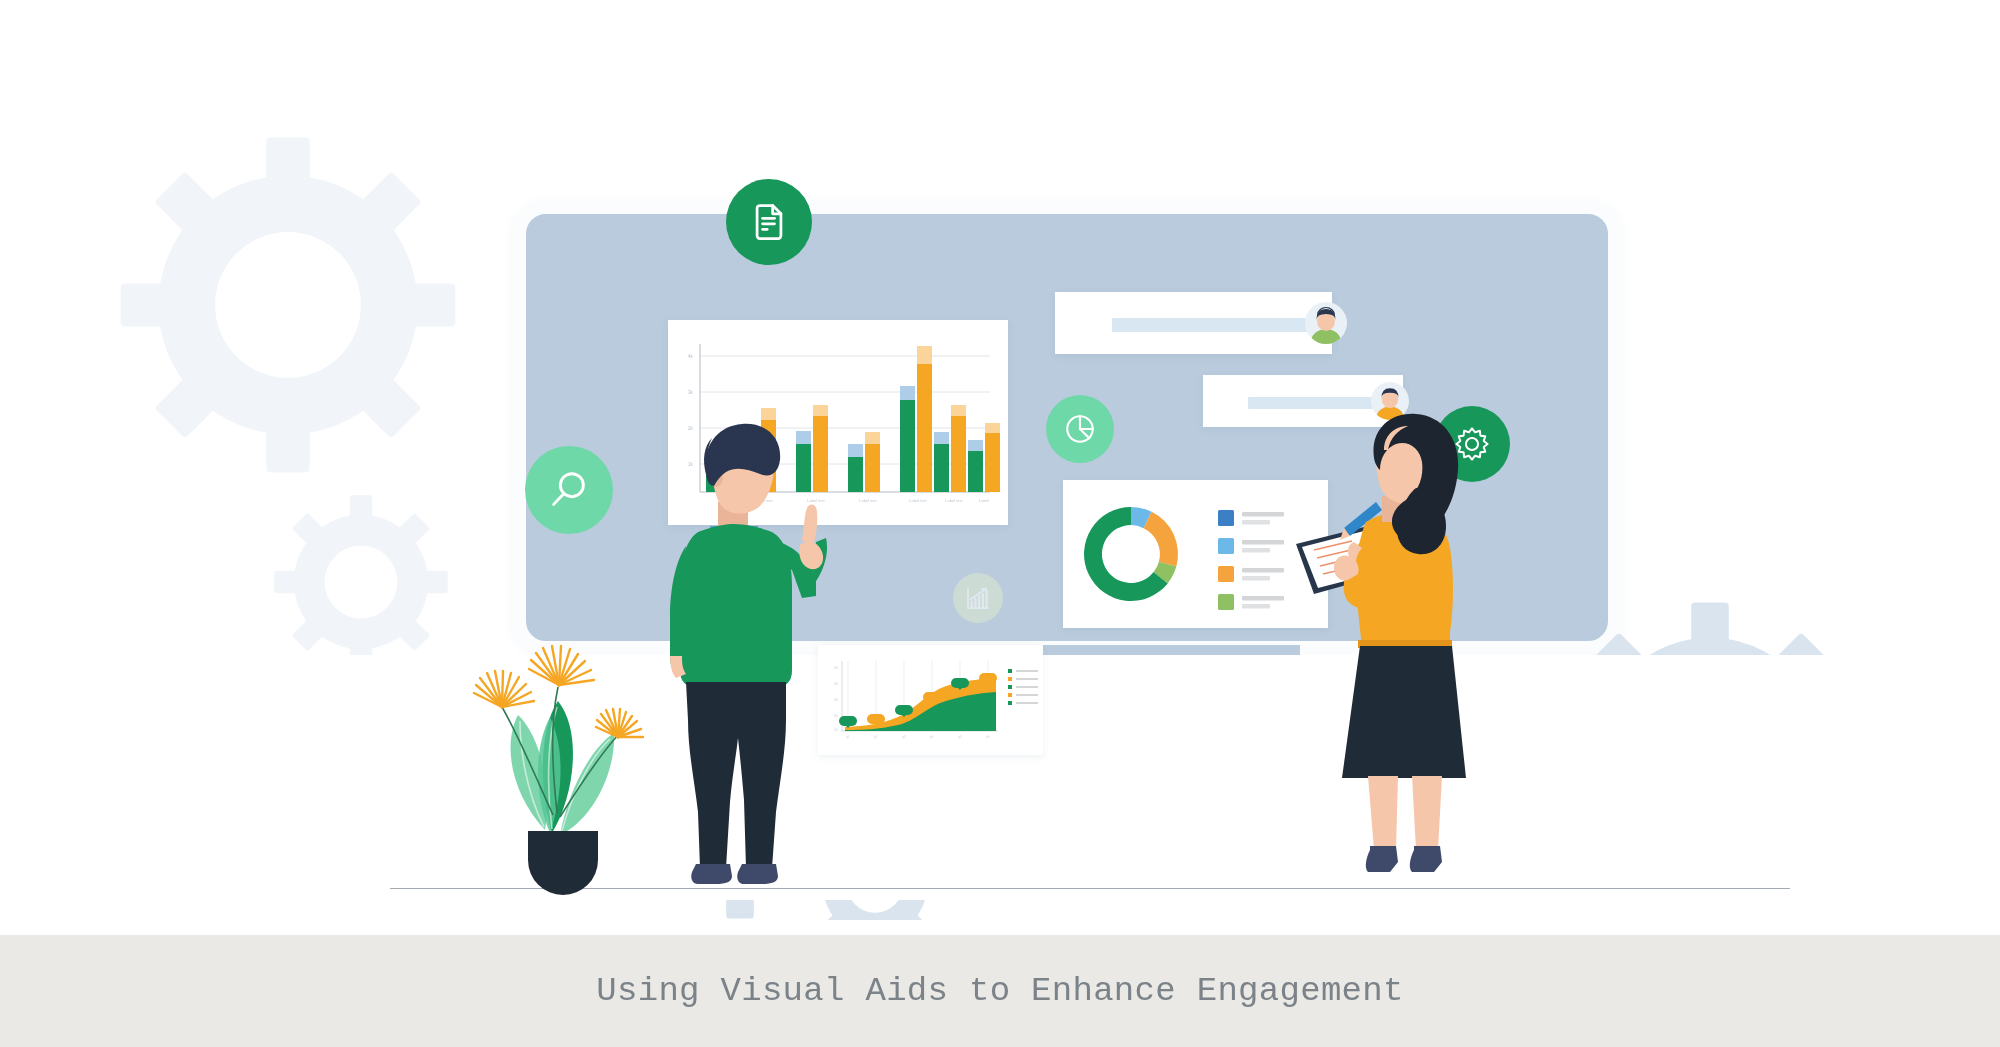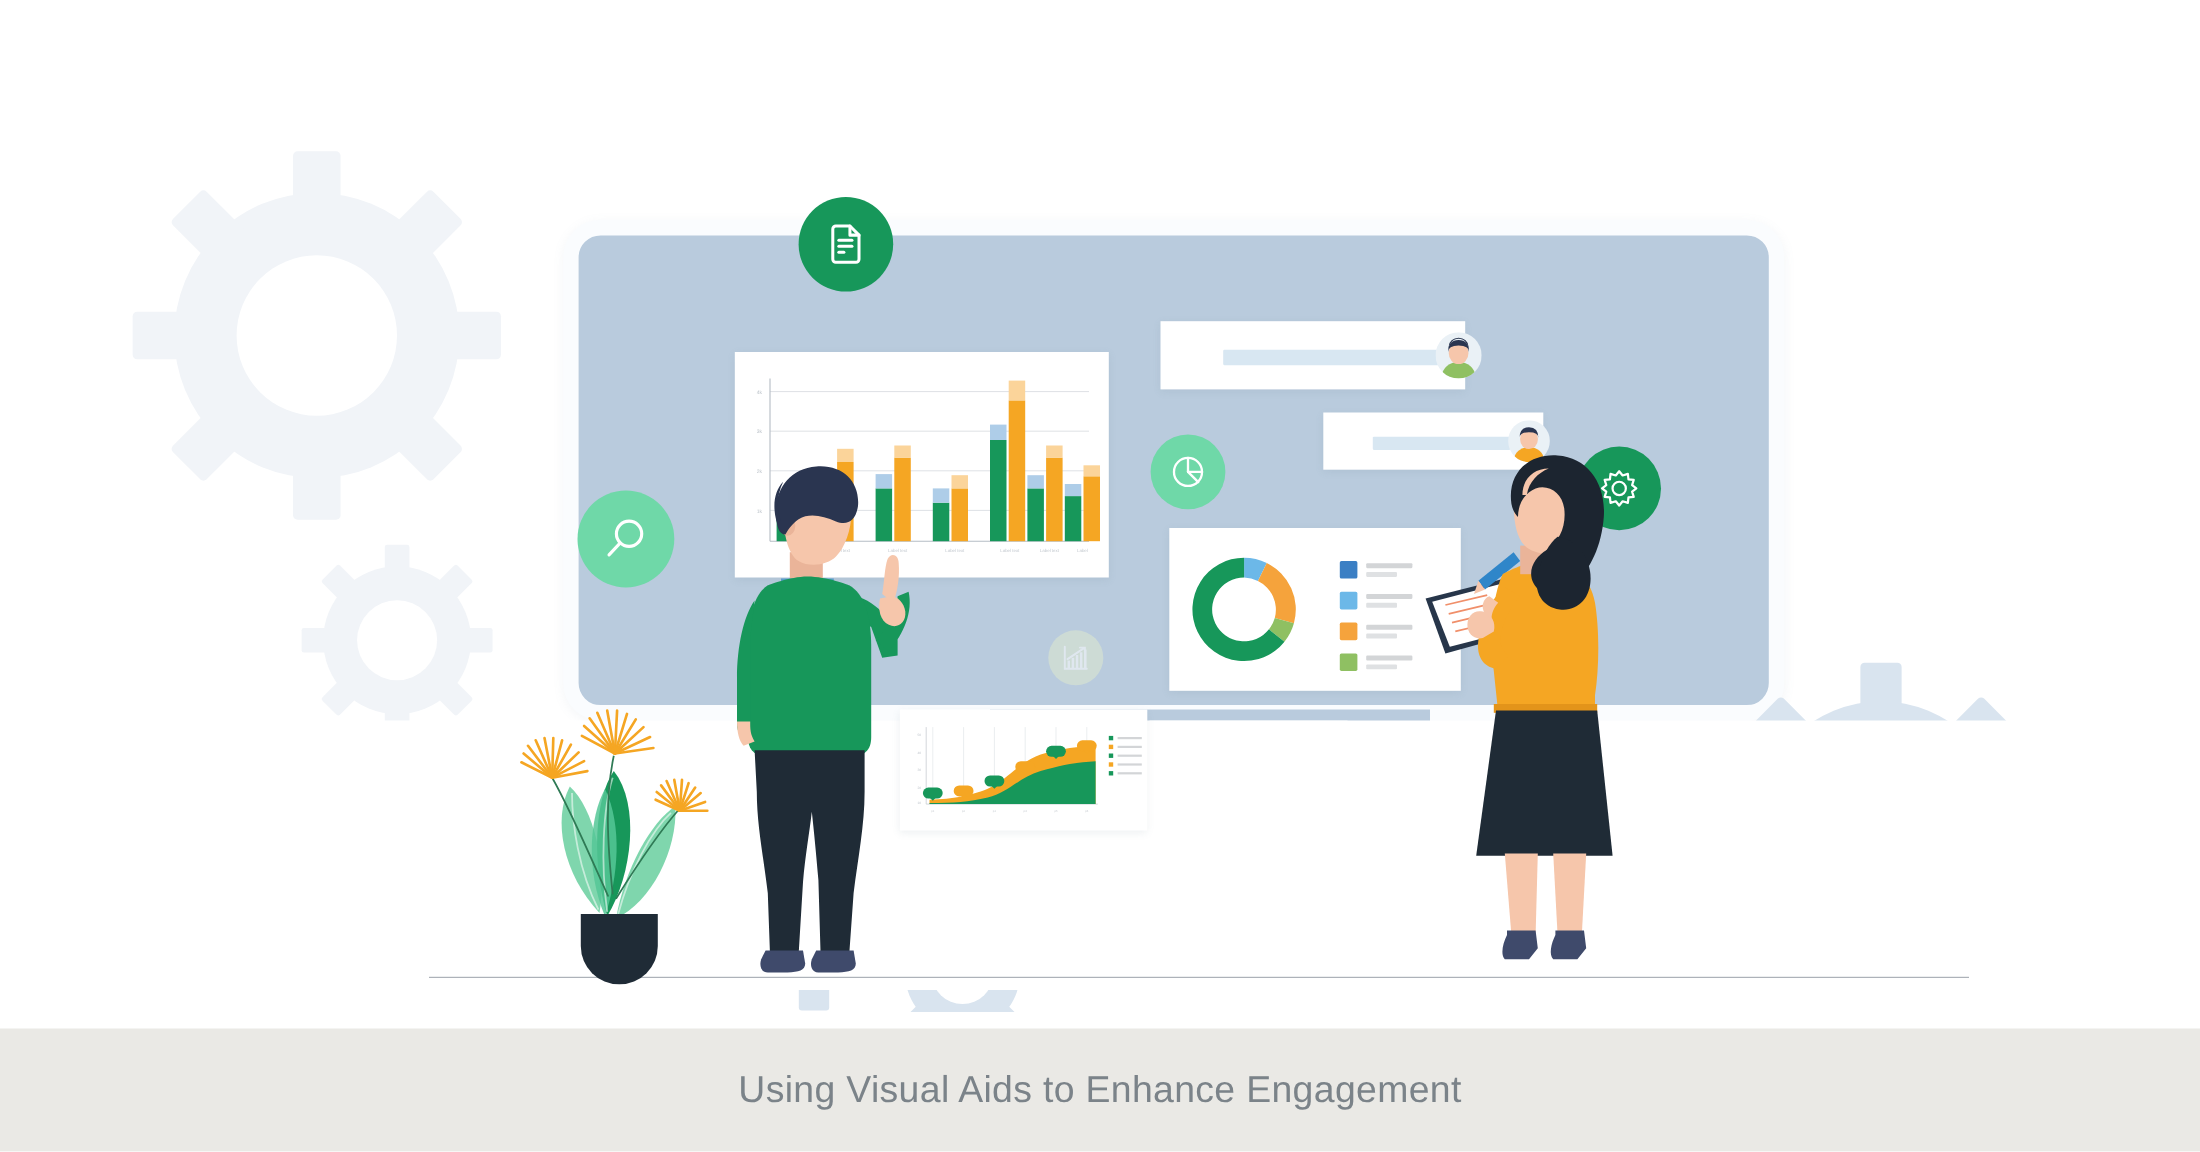--- a/index.html
+++ b/index.html
@@ -47,21 +47,21 @@
   }
   .barfill { background: #d8e7f2; border-radius: 1px; }
 
   
   #caption-bar {
     left: 0; top: 935px; width: 2000px; height: 112px;
     background: #eae9e5;
     display: flex; align-items: center; justify-content: center;
   }
   #caption-text {
-    font-family: Liberation Sans, sans-serif;
+    font-family: Liberation Mono, monospace;
     font-size: 34px;
     font-weight: 400;
     color: #7b8389;
     letter-spacing: .3px;
   }
 
   
   .badge {
     border-radius: 50%;
     display: flex; align-items: center; justify-content: center;

